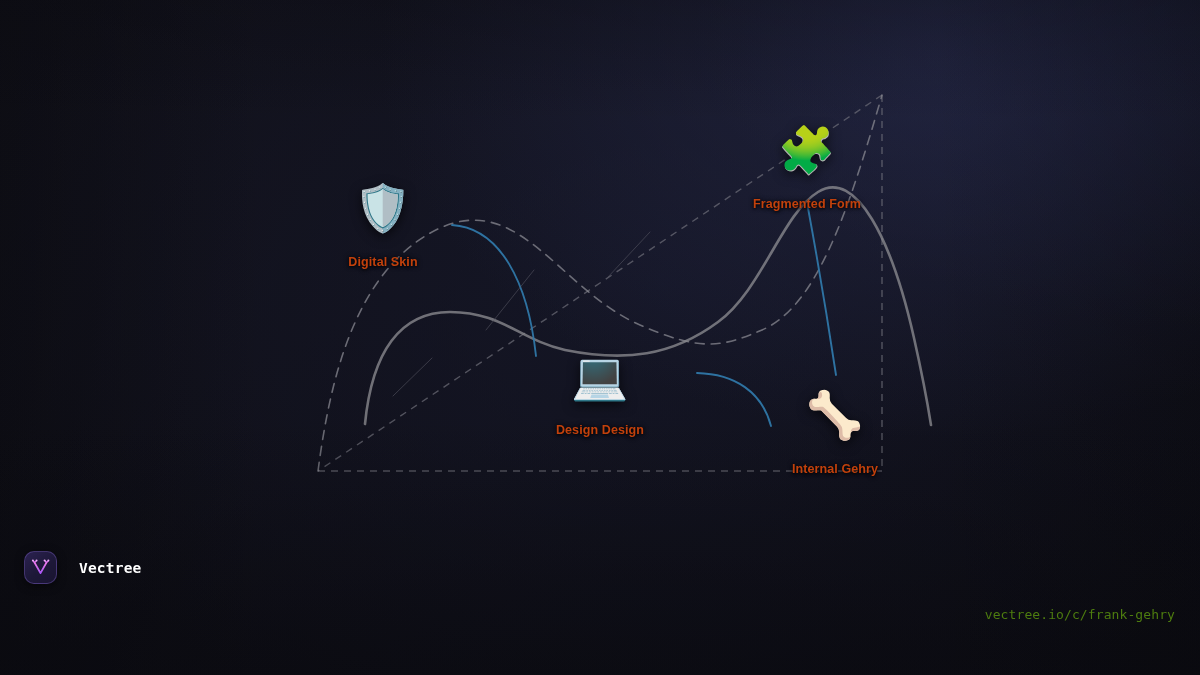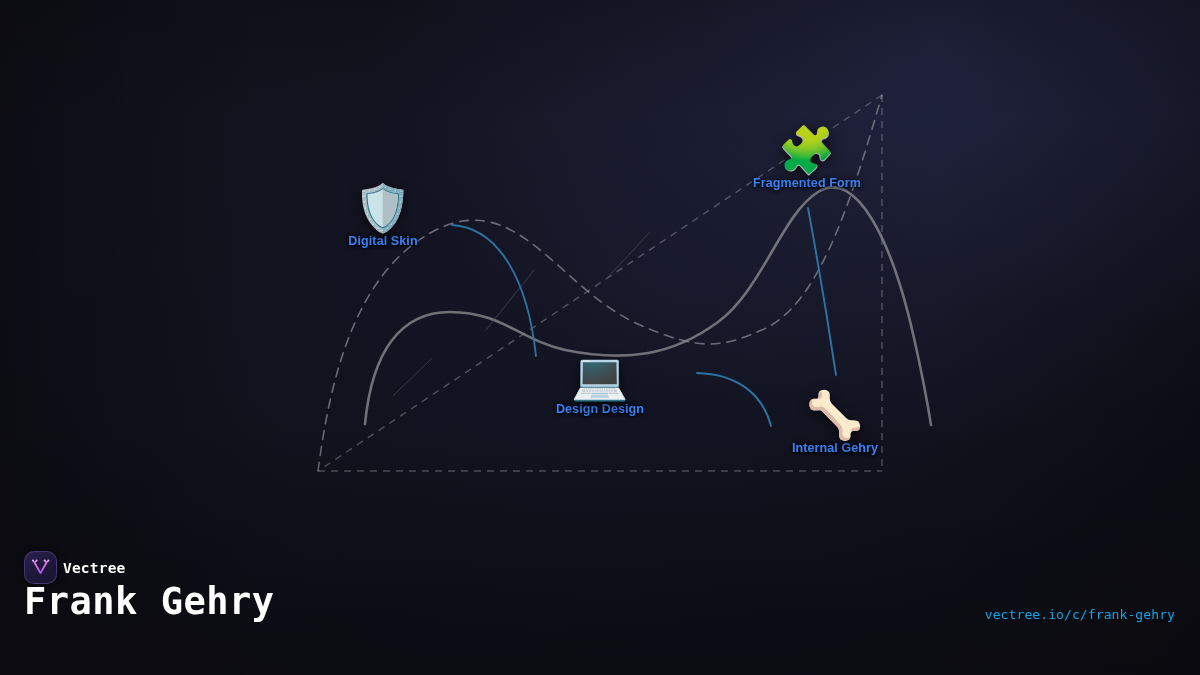--- a/index.html
+++ b/index.html
@@ -56,25 +56,25 @@
   .node-icon {
     font-size: 46px;
     line-height: 1;
     height: 52px;
     display: flex;
     align-items: center;
     justify-content: center;
     filter: drop-shadow(0 3px 6px rgba(0,0,0,0.65));
   }
   .node-label {
-    margin-top: 0;
+    margin-top: 21px;
     font-size: 12.5px;
     font-weight: 700;
     letter-spacing: 0.1px;
-    color: #3b82f6;
+    color: #c2410c;
     white-space: nowrap;
     text-shadow: 0 0 5px rgba(8,8,14,0.95), 0 1px 3px rgba(0,0,0,0.9);
   }
 
   #node-titanium   { left: 383px; top: 182px; }
   #node-fragmented { left: 807px; top: 124px; }
   #node-digital    { left: 600px; top: 350px; }
   #node-internal   { left: 835px; top: 389px; }
 
   
@@ -82,21 +82,21 @@
     position: absolute;
     left: 0; right: 0; bottom: 0;
     height: 140px;
   }
   #brand {
     position: absolute;
     left: 24px;
     top: 16px;
     display: flex;
     align-items: center;
-    gap: 6px;
+    gap: 22px;
   }
   #brand-mark {
     width: 33px; height: 33px;
     border-radius: 10px;
     background: linear-gradient(145deg, #2b2150 0%, #1d1838 55%, #191430 100%);
     border: 1px solid rgba(140,110,220,0.35);
     display: flex;
     align-items: center;
     justify-content: center;
     box-shadow: 0 2px 8px rgba(0,0,0,0.55);
@@ -118,21 +118,21 @@
     color: #ffffff;
     letter-spacing: 0.5px;
     line-height: 1.1;
   }
   #footer-url {
     position: absolute;
     right: 25px;
     top: 72px;
     font-family: "DejaVu Sans Mono", monospace;
     font-size: 13px;
-    color: #0ea5e9;
+    color: #4d7c0f;
     letter-spacing: 0.1px;
   }
 </style>
 </head>
 <body>
 
 <div id="bg-base"></div>
 
 <svg id="sketch" viewBox="0 0 1200 675" xmlns="http://www.w3.org/2000/svg">
 
@@ -211,16 +211,15 @@
         <path d="M18.8 6.4 L17 4.2 M18.8 6.4 L20.8 4.4" fill="none" stroke="#e879f9" stroke-width="1.5" stroke-linecap="round"></path>
         <circle cx="3.3" cy="3.9" r="1.15" fill="#f0abfc"></circle>
         <circle cx="7.5" cy="4.1" r="1.15" fill="#f0abfc"></circle>
         <circle cx="16.7" cy="3.9" r="1.15" fill="#f0abfc"></circle>
         <circle cx="21.0" cy="4.1" r="1.15" fill="#f0abfc"></circle>
       </svg>
     </div>
     <span id="brand-name">Vectree</span>
   </div>
 
-  <h1 id="page-title">Frank Gehry</h1>
 
   <div id="footer-url">vectree.io/c/frank-gehry</div>
 </div>
 
 </body></html>

